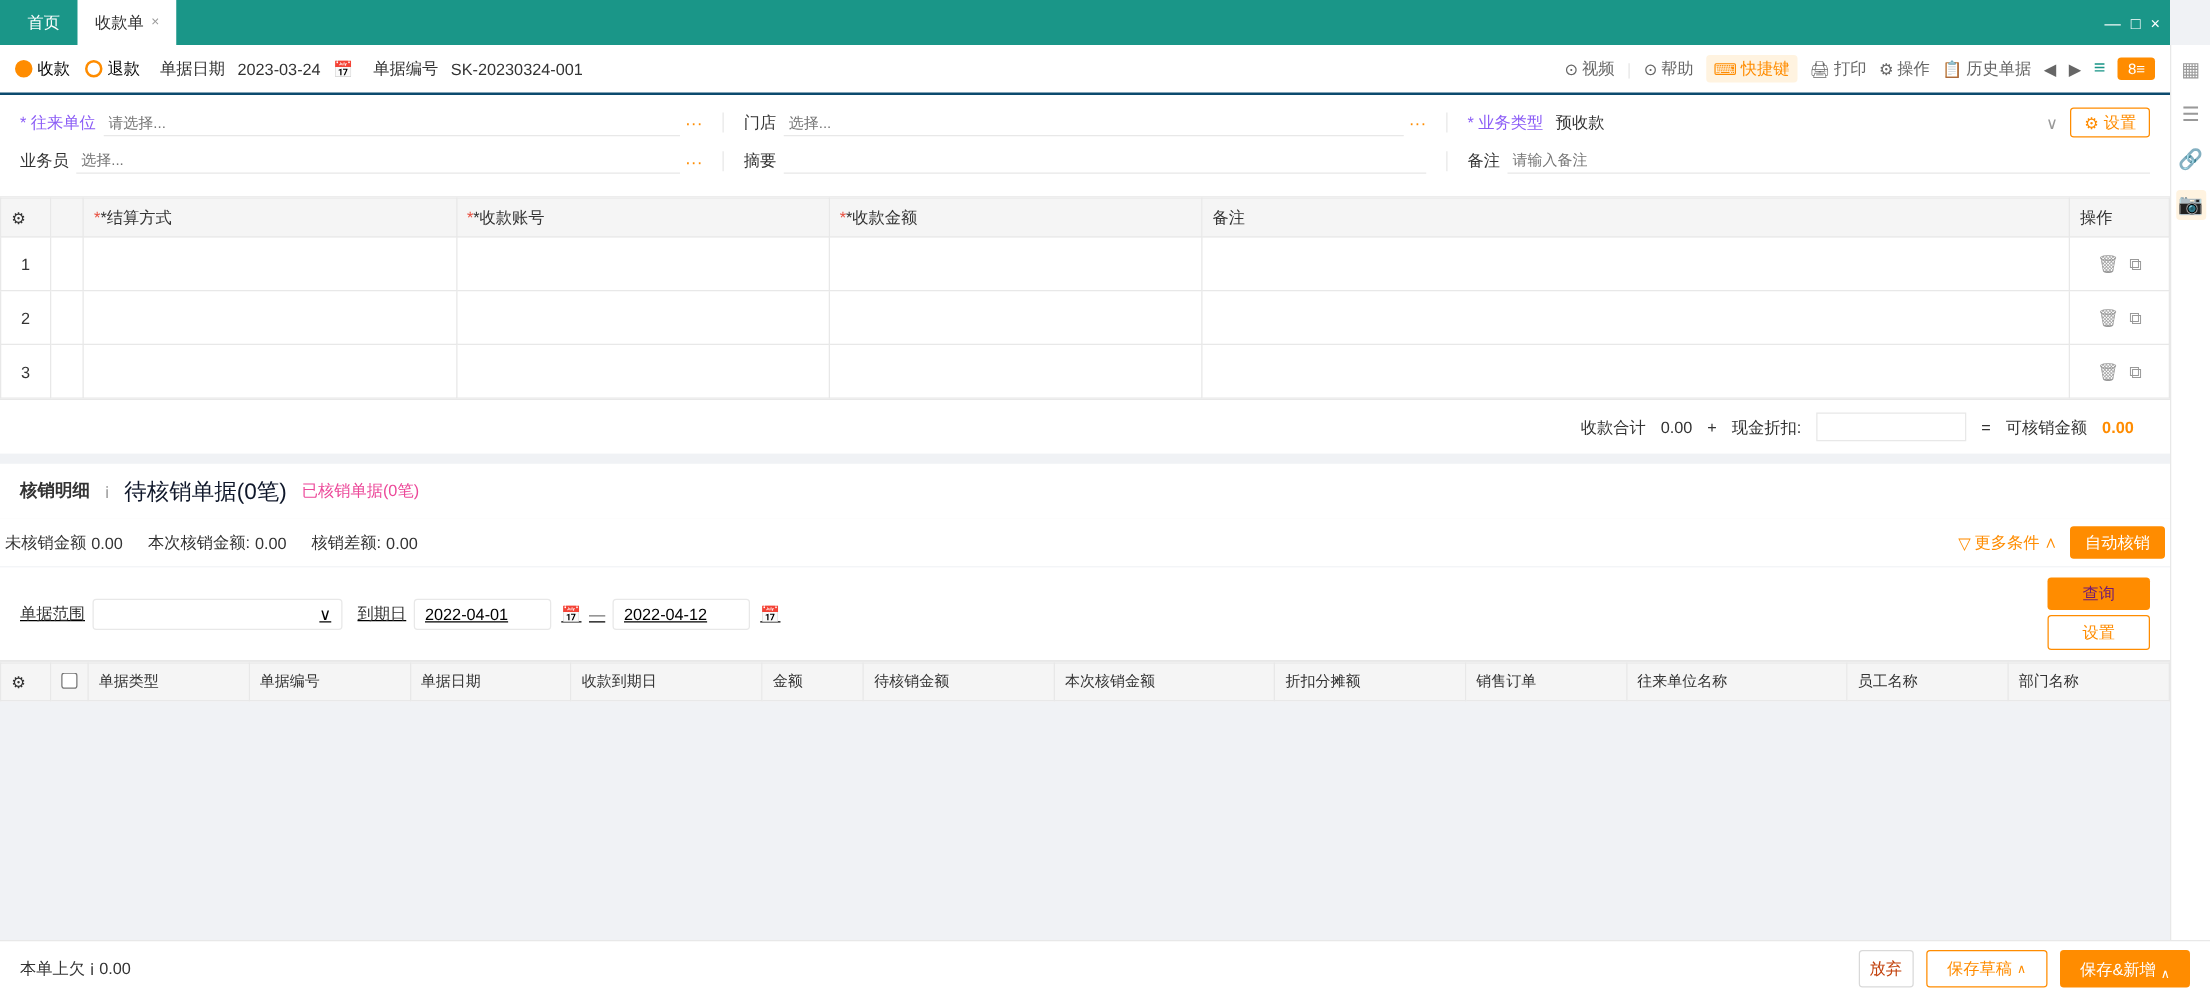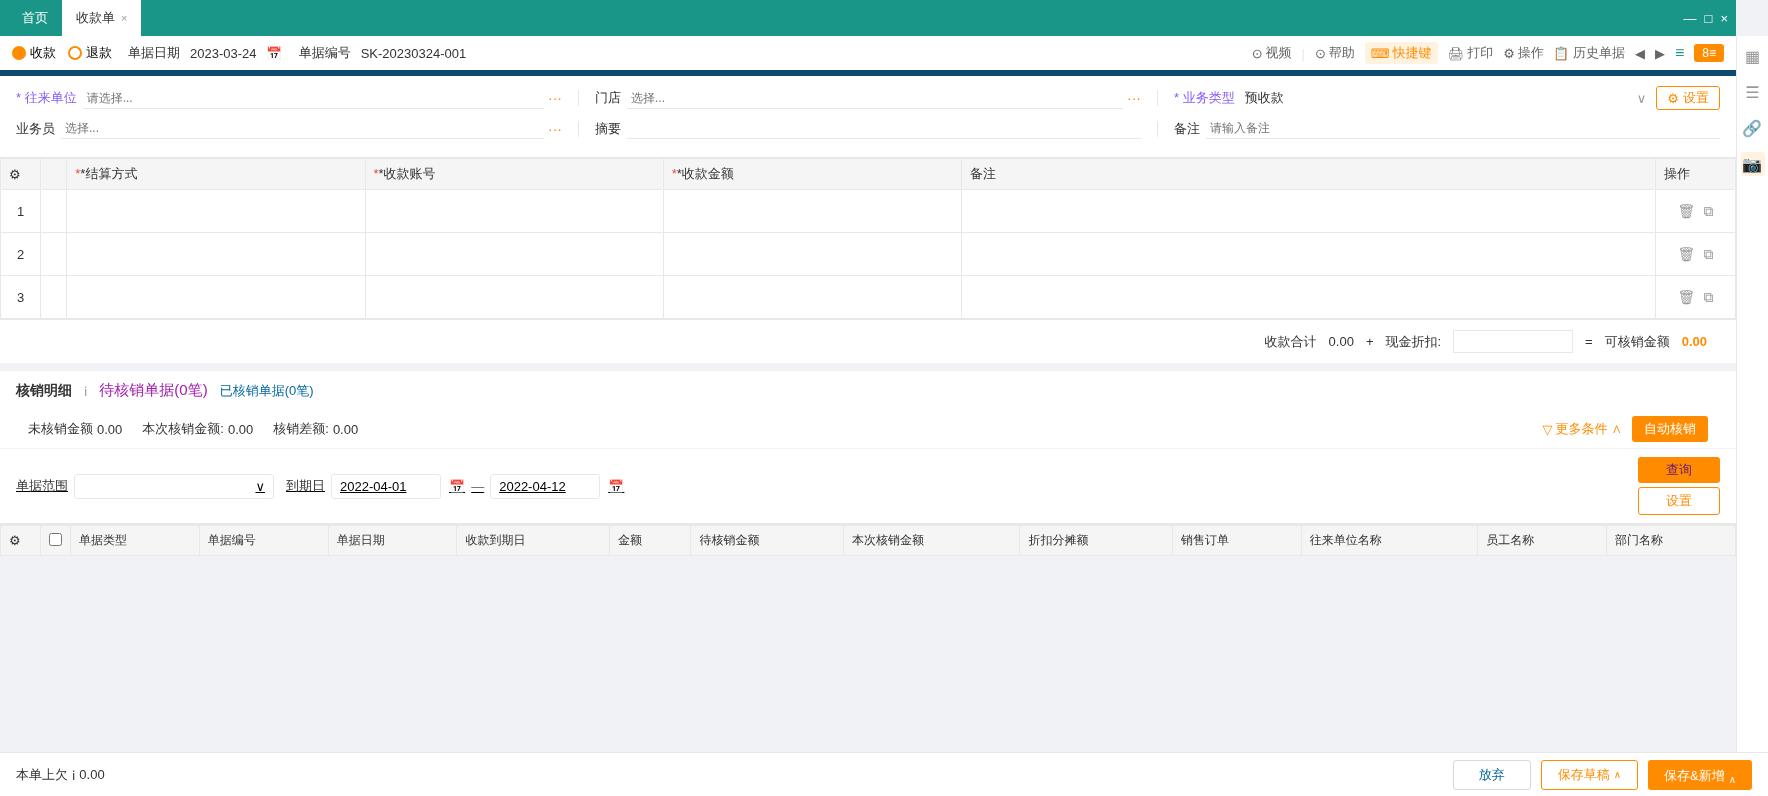--- a/index.html
+++ b/index.html
@@ -17,21 +17,21 @@
       background: white; color: #333; height: 36px; line-height: 36px;
       padding: 0 14px; display: flex; align-items: center; gap: 6px; cursor: pointer;
     }
     .tab-close { color: #999; font-size: 11px; cursor: pointer; }
     .top-nav-right { margin-left: auto; display: flex; align-items: center; gap: 8px; }
     .top-nav-right span { color: white; cursor: pointer; font-size: 13px; }
 
     
     .toolbar {
       display: flex; align-items: center; height: 40px; background: white;
-      border-bottom: 6px solid #0c4a6e; padding: 0 12px; gap: 16px;
+      border-bottom: 2px solid #0c4a6e; padding: 0 12px; gap: 16px;
     }
     .radio-group { display: flex; align-items: center; gap: 12px; }
     .radio-item { display: flex; align-items: center; gap: 4px; cursor: pointer; }
     .radio-dot { width: 14px; height: 14px; border-radius: 50%; border: 2px solid #ff8c00; background: white; }
     .radio-dot.active { background: #ff8c00; }
     .toolbar-field { display: flex; align-items: center; gap: 6px; }
     .toolbar-field label { color: #333; white-space: nowrap; }
     .toolbar-right { margin-left: auto; display: flex; align-items: center; gap: 10px; color: #666; }
     .toolbar-right .btn-icon { display: flex; align-items: center; gap: 3px; cursor: pointer; color: #666; }
     .toolbar-right .btn-icon.active { color: #ff8c00; background: #fff3e0; padding: 2px 6px; border-radius: 3px; }
@@ -89,27 +89,27 @@
       font-size: 13px;
     }
 
     
     .section-header {
       display: flex; align-items: center; gap: 12px;
       padding: 10px 16px; background: white; border-top: 8px solid #f0f2f5;
     }
     .section-title { font-size: 14px; font-weight: bold; color: #333; }
     .info-icon { color: #999; cursor: pointer; }
-    .tab-link { color: #a21caf; cursor: pointer; font-size: 15px; }
-    .tab-link-plain { color: #0369a1; font-size: 13px; cursor: pointer; }
+    .tab-link { color: #0f172a; cursor: pointer; font-size: 18px; }
+    .tab-link-plain { color: #ec4899; font-size: 13px; cursor: pointer; }
 
     
     .stats-row {
       display: flex; align-items: center; gap: 20px;
-      padding: 6px 28px; background: white; border-bottom: 1px solid #f0f2f5;
+      padding: 6px 4px; background: white; border-bottom: 1px solid #f0f2f5;
     }
     .stat-item { display: flex; align-items: center; gap: 4px; font-size: 13px; color: #333; }
     .stat-val { color: #333; }
     .stats-right { margin-left: auto; display: flex; align-items: center; gap: 10px; }
     .more-cond { color: #ff8c00; cursor: pointer; font-size: 13px; display: flex; align-items: center; gap: 3px; }
     .auto-btn {
       background: #ff8c00; color: white; border: none; padding: 4px 12px;
       border-radius: 3px; cursor: pointer; font-size: 13px;
     }
 
@@ -150,22 +150,22 @@
 
     
     .footer {
       display: flex; align-items: center; padding: 8px 16px;
       background: white; border-top: 1px solid #e8e8e8; position: fixed;
       bottom: 0; left: 0; right: 0; height: 44px;
     }
     .footer-info { color: #333; font-size: 13px; display: flex; align-items: center; gap: 4px; }
     .footer-right { margin-left: auto; display: flex; gap: 10px; }
     .btn-abandon {
-      background: white; color: #0369a1; border: 1px solid #d9d9d9;
-      padding: 5px 25px; border-radius: 3px; cursor: pointer; font-size: 13px;
+      background: white; color: #c2410c; border: 1px solid #d9d9d9;
+      padding: 5px 8px; border-radius: 3px; cursor: pointer; font-size: 13px;
     }
     .btn-save-draft {
       background: white; color: #ff8c00; border: 1px solid #ff8c00;
       padding: 5px 16px; border-radius: 3px; cursor: pointer; font-size: 13px;
       display: flex; align-items: center; gap: 4px;
     }
     .btn-save-new {
       background: #ff8c00; color: white; border: none;
       padding: 5px 16px; border-radius: 3px; cursor: pointer; font-size: 13px;
       display: flex; align-items: flex-end; gap: 4px;

